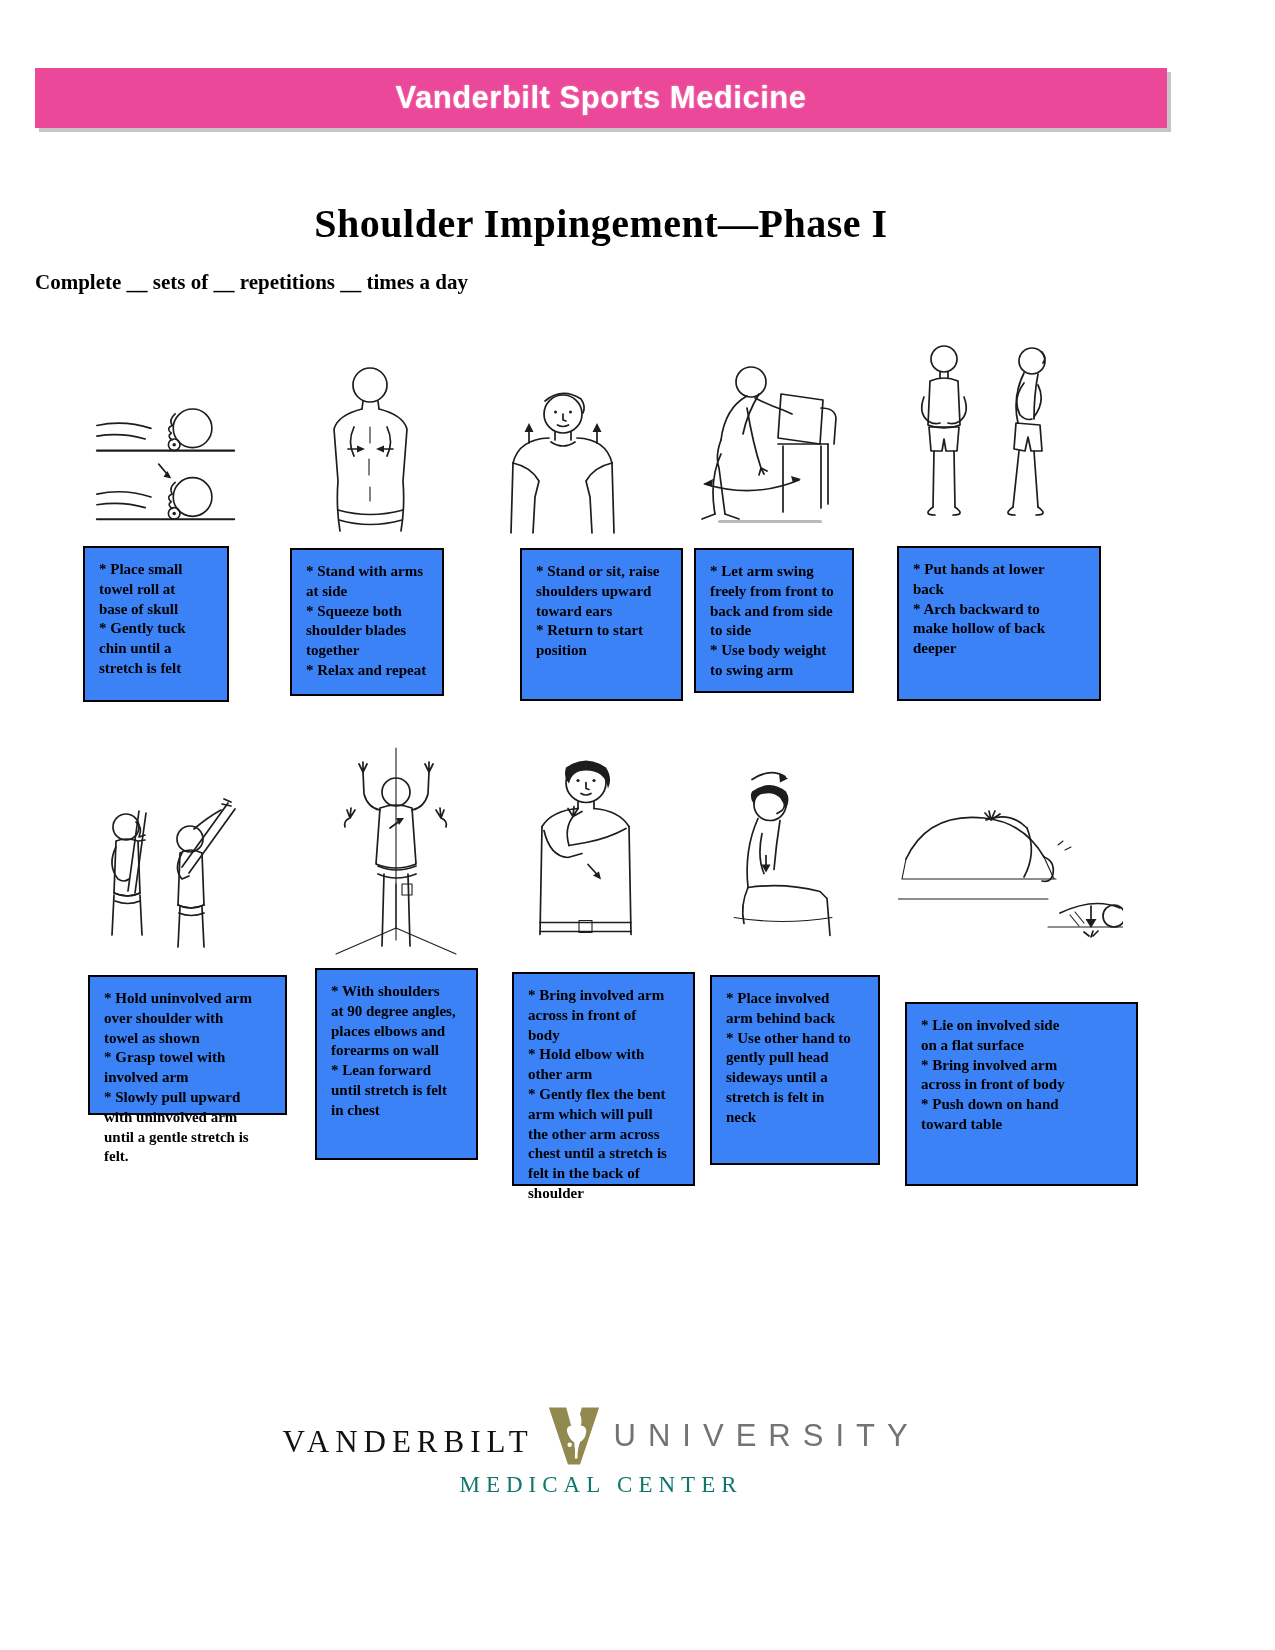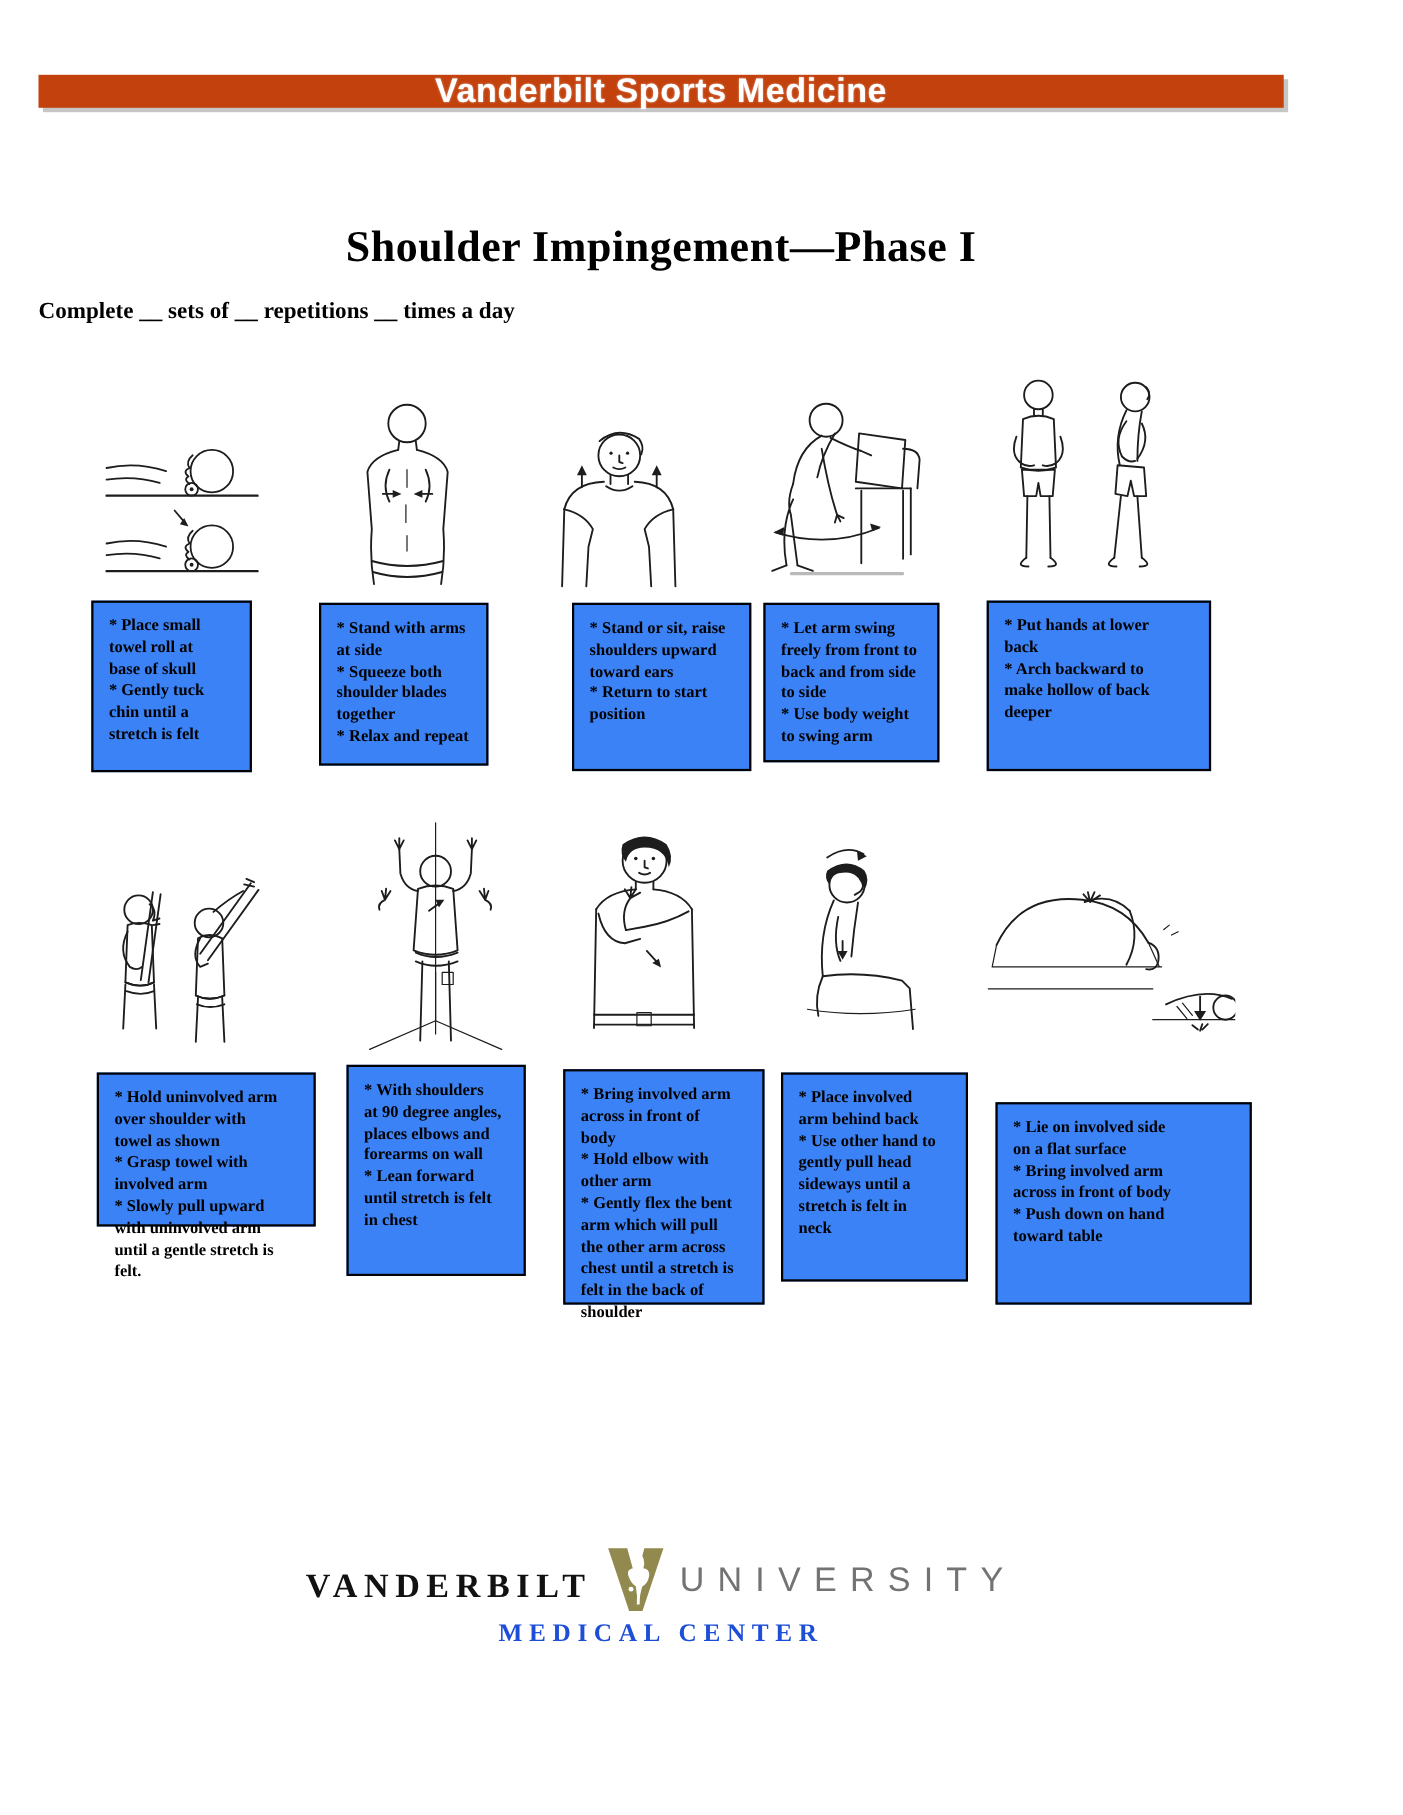--- a/index.html
+++ b/index.html
@@ -1,44 +1,44 @@
 <!DOCTYPE html>
 <html><head>
 <meta charset="utf-8">
 <style>
   html,body{margin:0;padding:0;background:#fff;}
   .page{position:relative;width:1275px;height:1650px;background:#ffffff;overflow:hidden;
         font-family:"Liberation Serif", serif;color:#000;}
-  .header-bar{position:absolute;left:35px;top:68px;width:1132px;height:30px;
-        background:#c2410c;box-shadow:4px 4px 0 #c6c6c6;display:flex;align-items:center;justify-content:center;}
+  .header-bar{position:absolute;left:35px;top:68px;width:1132px;height:60px;
+        background:#ec4899;box-shadow:4px 4px 0 #c6c6c6;display:flex;align-items:center;justify-content:center;}
   .header-bar .hdr-text{font-family:"Liberation Sans", sans-serif;font-weight:bold;font-size:31px;
         color:#ffffff;letter-spacing:.5px;text-shadow:0 0 2px rgba(255,255,255,.6);}
   .doc-title{position:absolute;left:35px;top:200px;width:1132px;text-align:center;
         font-weight:bold;font-size:40px;letter-spacing:.5px;}
   .doc-subtitle{position:absolute;left:35px;top:270px;width:1132px;text-align:left;
         font-weight:bold;font-size:21px;}
   .ill{position:absolute;}
   .ill svg{width:100%;height:100%;}
   .ill path,.ill circle,.ill line{stroke:#1d1d1d;fill:none;stroke-width:1.7;
         stroke-linecap:round;stroke-linejoin:round;}
   .ill .f{fill:#1d1d1d;stroke:none;}
   .ill .thin{stroke-width:1.1;}
   .ibox{position:absolute;border:2px solid #000;background:#3b82f6;
         font-weight:bold;font-size:15px;line-height:1.32;padding:12px 9px 8px 14px;box-sizing:border-box;}
   .ibox .txt{white-space:pre-line;}
   .micro-caption{position:absolute;height:3px;background:#b9b9b9;border-radius:2px;}
   .footer-row{position:absolute;left:35px;top:1405px;width:1132px;display:flex;
         align-items:center;justify-content:center;gap:14px;}
-  .fw-vanderbilt{font-family:"Liberation Serif", serif;font-weight:bold;font-size:31px;
+  .fw-vanderbilt{font-family:"Liberation Serif", serif;font-weight:normal;font-size:31px;
         letter-spacing:6px;color:#111;margin-top:11px;}
   .v-logo{width:52px;height:62px;flex:0 0 auto;}
   .fw-university{font-family:"Liberation Sans", sans-serif;font-weight:normal;font-size:31px;
         letter-spacing:12px;color:#737373;}
   .fw-medcenter{position:absolute;left:35px;top:1472px;width:1132px;text-align:center;
-        font-family:"Liberation Serif", serif;font-weight:bold;font-size:23px;letter-spacing:6px;color:#1d4ed8;}
+        font-family:"Liberation Serif", serif;font-weight:normal;font-size:23px;letter-spacing:6px;color:#0f766e;}
 </style>
 </head>
 <body>
 
 <div class="page">
 
   <div class="header-bar">
     <span class="hdr-text">Vanderbilt Sports Medicine</span>
   </div>
 

